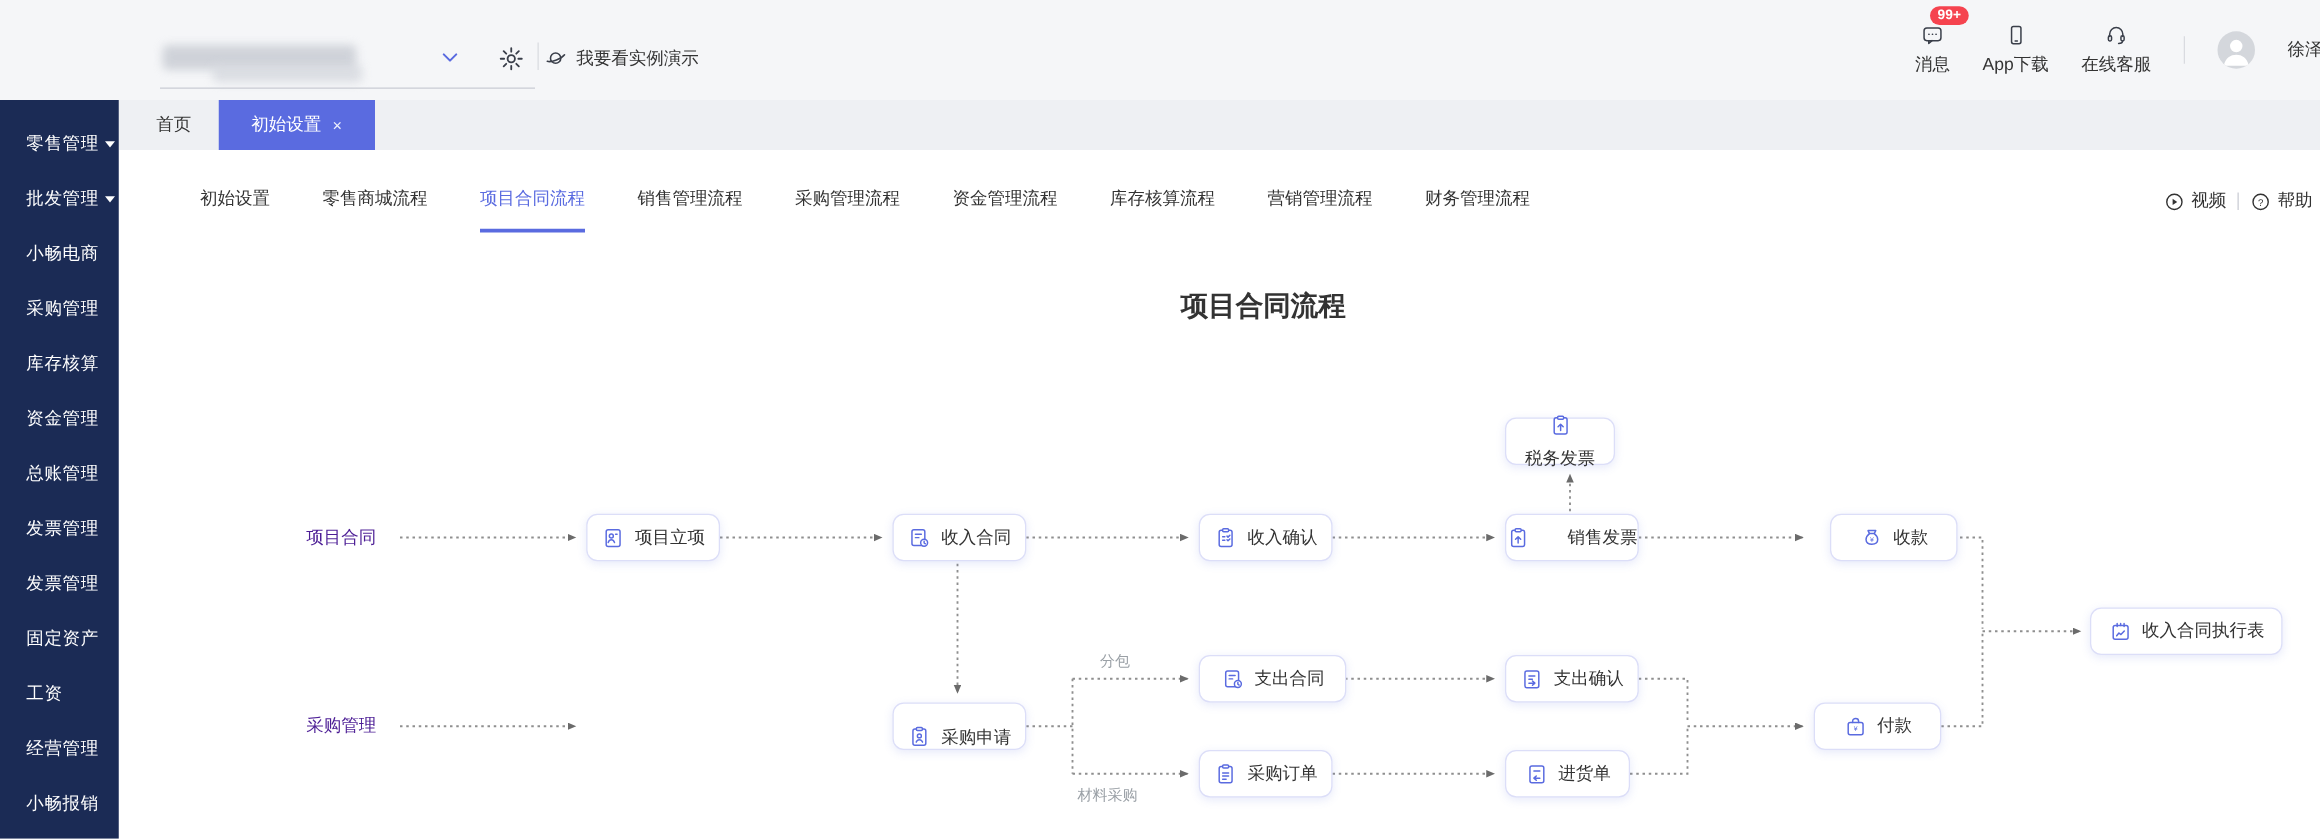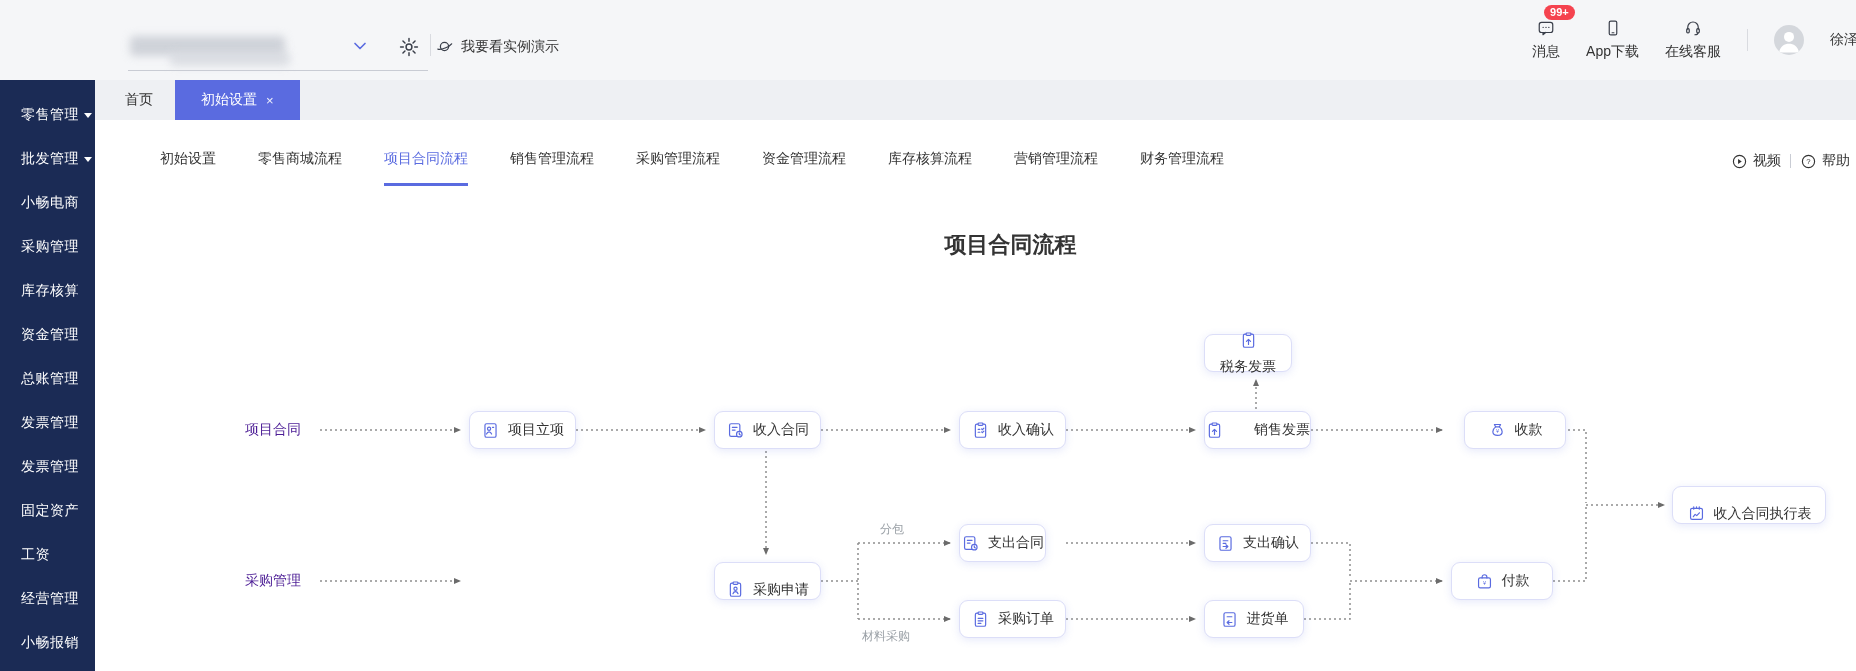--- a/index.html
+++ b/index.html
@@ -144,38 +144,38 @@
         <span>税务发票</span>
       </div>
       <div class="flow-node" style="left: 1451px; top: 411px; width: 102px; margin-left: 13px;">
         <span class="nicon"><svg viewBox="0 0 24 24" fill="none" stroke="currentColor" stroke-width="1.5" stroke-linecap="round" stroke-linejoin="round">
             <path d="M9.6 7.4L8.1 4.4h7.8l-1.5 3"></path>
             <path d="M9.6 7.4h4.8c2.2 1.6 3.5 3.8 3.5 6.1 0 3.1-2.3 4.7-5.9 4.7s-5.9-1.6-5.9-4.7c0-2.3 1.3-4.5 3.5-6.1z"></path>
             <text x="12" y="15.6" font-size="7" text-anchor="middle" fill="currentColor" stroke="none">¥</text>
           </svg></span>
         <span>收款</span>
       </div>
-      <div class="flow-node" style="left: 1672px; top: 486px; width: 154px; align-items: flex-end;">
+      <div class="flow-node" style="left: 1672px; top: 486px; width: 154px;">
         <span class="nicon"><svg viewBox="0 0 24 24" fill="none" stroke="currentColor" stroke-width="1.5" stroke-linecap="round" stroke-linejoin="round">
             <rect x="4.5" y="5.5" width="15" height="14" rx="2"></rect>
             <path d="M8.5 3.5v3M12 3.5v2M15.5 3.5v3"></path>
             <path d="M8 16l2.3-2.9 2 1.6 3.4-3.6"></path>
           </svg></span>
         <span>收入合同执行表</span>
       </div>
       <div class="flow-node" style="left: 714px; top: 562px; width: 107px; align-items: flex-end;">
         <span class="nicon"><svg viewBox="0 0 24 24" fill="none" stroke="currentColor" stroke-width="1.5" stroke-linecap="round" stroke-linejoin="round">
             <rect x="5.5" y="4" width="13" height="16.5" rx="2"></rect>
             <rect x="9" y="2.5" width="6" height="3" rx="1" fill="#fff"></rect>
             <circle cx="12" cy="11" r="2"></circle>
             <path d="M8.8 17.3c.6-1.7 1.8-2.5 3.2-2.5s2.6.8 3.2 2.5"></path>
           </svg></span>
         <span>采购申请</span>
       </div>
-      <div class="flow-node" style="left: 959px; top: 524px; width: 87px;">
+      <div class="flow-node" style="left: 959px; top: 524px; width: 118px;">
         <span class="nicon"><svg viewBox="0 0 24 24" fill="none" stroke="currentColor" stroke-width="1.5" stroke-linecap="round" stroke-linejoin="round">
             <rect x="4.5" y="3.5" width="13" height="16" rx="2"></rect>
             <path d="M8 8h6M8 11.5h3.5"></path>
             <circle cx="16.8" cy="16.6" r="3.5" fill="#fff"></circle>
             <path d="M16.8 15.1v1.7l1.3.9"></path>
           </svg></span>
         <span>支出合同</span>
       </div>
       <div class="flow-node" style="left: 1204px; top: 524px; width: 107px;">
         <span class="nicon"><svg viewBox="0 0 24 24" fill="none" stroke="currentColor" stroke-width="1.5" stroke-linecap="round" stroke-linejoin="round">

